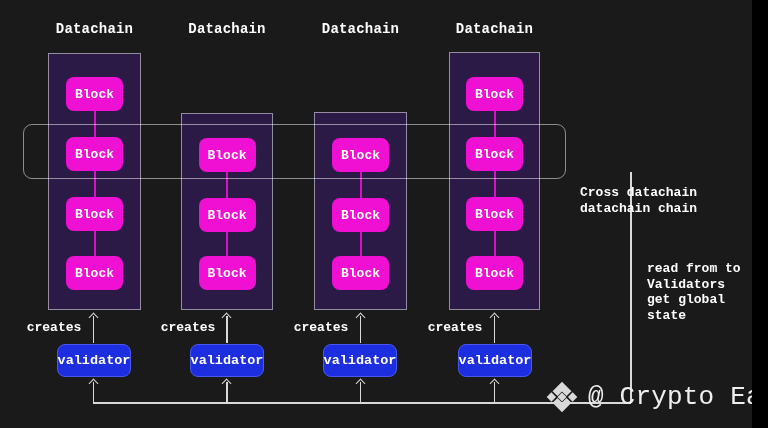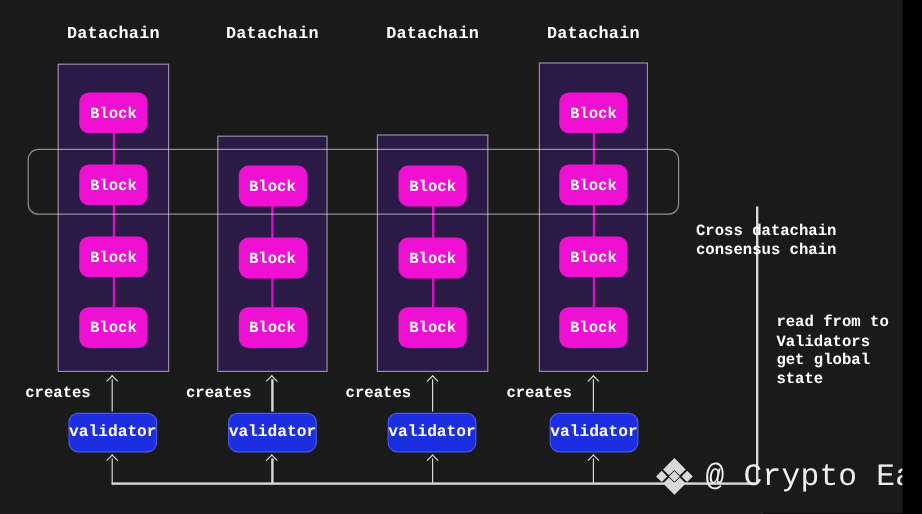--- a/index.html
+++ b/index.html
@@ -38,21 +38,21 @@
     background:var(--block-magenta);border-radius:8px;
     display:flex;align-items:center;justify-content:center;
     font-size:13px;font-weight:700;color:var(--text-white);
   }
   .crossrect{
     position:absolute;left:23px;top:124px;width:543px;height:55px;
     border:1px solid var(--container-border);border-radius:9px;
     box-sizing:border-box;background:transparent;
   }
   .creates{
-    position:absolute;top:320px;width:66px;height:15px;text-align:left;
+    position:absolute;top:320px;width:66px;height:15px;text-align:center;
     font-size:13px;font-weight:600;
   }
   .vln{position:absolute;width:1.5px;background:var(--line-gray);}
   .hln{position:absolute;height:1.5px;background:var(--line-gray);}
   .ah{
     position:absolute;width:7px;height:7px;
     border-left:1.5px solid var(--line-gray);border-top:1.5px solid var(--line-gray);
     transform:rotate(45deg);box-sizing:border-box;
   }
   .validator{
@@ -143,21 +143,21 @@
   <div class="vln" style="left:359.8px;top:382px;height:21px;"></div>
   <div class="ah" style="left:356.5px;top:380px;"></div>
   <div class="vln" style="left:493.8px;top:382px;height:21px;"></div>
   <div class="ah" style="left:490.5px;top:380px;"></div>
 
   <div class="hln" style="left:93px;top:402px;width:538px;"></div>
   <div class="vln" style="left:630px;top:172px;height:231px;"></div>
 
   <div class="note" style="left:580px;top:150px;margin-top:35px;">
     <div>Cross datachain</div>
-    <div>consensus chain</div>
+    <div>datachain chain</div>
   </div>
   <div class="note" style="left:647px;top:261px;">
     <div>read from to</div>
     <div>Validators</div>
     <div>get global state</div>
   </div>
 
   <div class="watermark">
     <svg width="38" height="36" viewBox="0 0 40 40" aria-hidden="true">
       <g fill="#d9d9d9">

